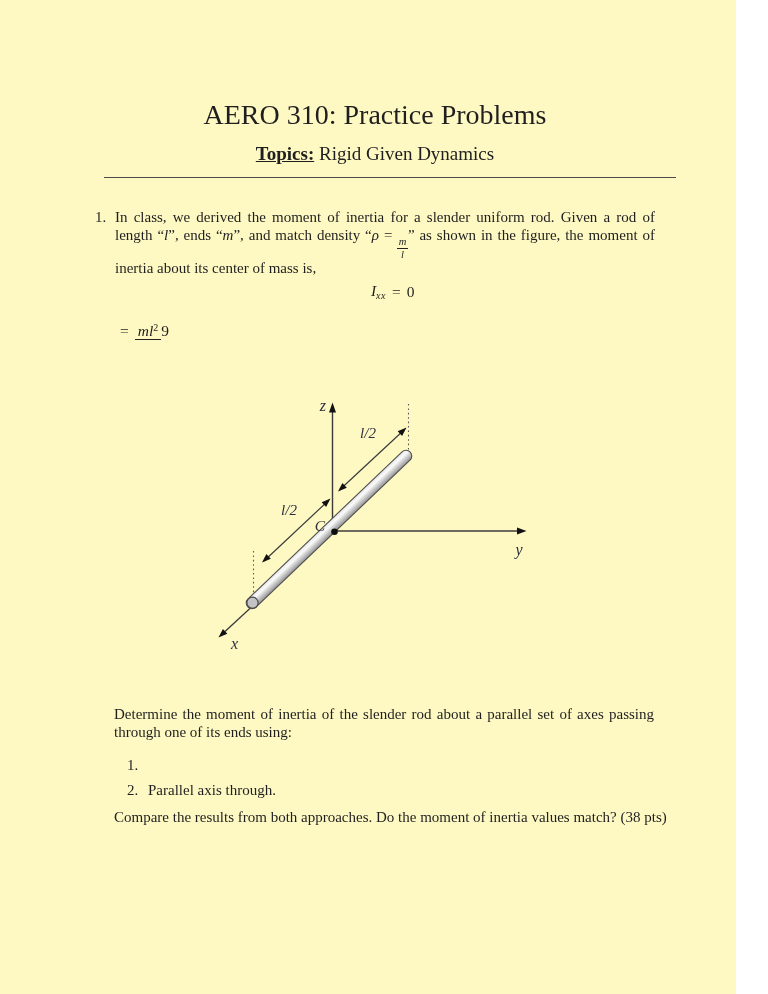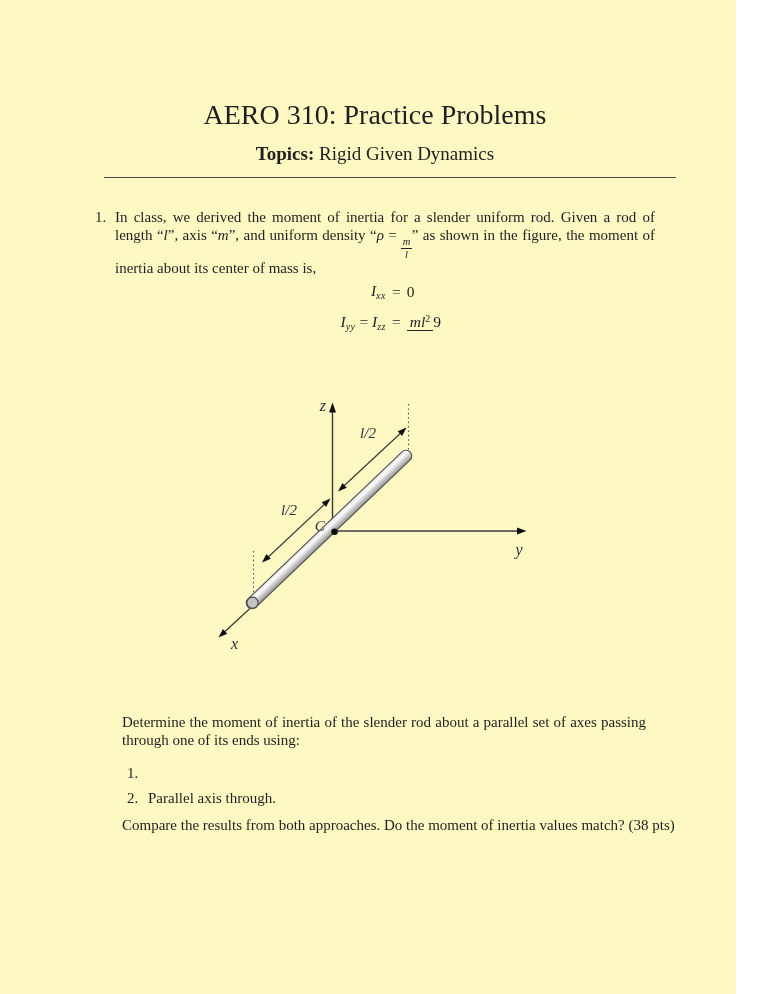--- a/index.html
+++ b/index.html
@@ -8,54 +8,54 @@
     font-family:"Liberation Serif", serif; color:#1f1f1f; overflow:hidden;padding-left:48px;
   }
   .title {
     position:absolute; top:100px; left:95px; width:560px;
     text-align:center; font-size:28px; line-height:30px; font-weight:normal; margin:0;
   }
   .topics {
     position:absolute; top:144px; left:95px; width:560px;
     text-align:center; font-size:19px; line-height:20px;
   }
-  .topics .b { font-weight:bold; }
+  .topics .b { font-weight:bold;text-decoration:underline; }
   .rule {
     position:absolute; top:177px; left:104px; width:572px; height:1.4px;
     background:#4a4a4a;
   }
   .problem {
     position:absolute; top:209px; left:95px; width:560px;
     display:flex; font-size:15px; line-height:17.9px;
   }
   .pnum { width:20px; flex:0 0 20px; }
   .ptext { width:540px; text-align:justify; }
   .mi { font-style:italic; }
   .ifrac {
     display:inline-flex; flex-direction:column; align-items:center;
     font-size:10.5px; line-height:1.1; vertical-align:-0.5em; font-style:italic;
   }
   .ifrac .n { border-bottom:1px solid #222; padding:0 1.5px; }
   .equations { position:absolute; top:282px; left:114px; width:540px; font-size:15.5px; }
   .eq-row { display:flex; align-items:center; }
-  .eq-row.r1 { height:19px; margin-bottom:3px; }
+  .eq-row.r1 { height:19px; margin-bottom:12px; }
   .eq-row.r2 { height:36px; }
   .eq-lhs { width:272px; text-align:right; }
   .eq-rhs { margin-left:6px; display:inline-flex; align-items:center; }
   .eq-rhs .rel { margin-right:6px; }
   sub.ms { font-size:10px; font-style:italic; vertical-align:-0.3em; letter-spacing:0.5px; }
   sup.ms { font-size:10px; vertical-align:0.5em; }
   .dfrac {
     display:inline-flex; flex-direction:row; align-items:center;
     font-size:15.5px; line-height:1.15;
   }
   .dfrac .num { border-bottom:1px solid #222; padding:0 3px; }
   .figure-wrap { position:absolute; top:393px; left:205px; width:335px; height:268px; }
   .outro { position:absolute; top:706px; left:114px; width:540px; font-size:15px; line-height:17.9px; }
-  .outro p { margin:8px; text-align:justify; }
+  .outro p { margin:0; text-align:justify; }
   .outro .closing { margin-top:10px; white-space:nowrap; text-align:left; }
   .sublist { margin:14px 0 9px 0; padding:0 0 0 13px; list-style:none; }
   .sublist li { display:flex; line-height:18px; margin-bottom:7px; }
   .sublist .linum { width:21px; flex:0 0 21px; }
   svg text { font-family:"Liberation Serif", serif; font-style:italic; }
 </style>
 </head>
 <body>
 
 <div class="page">
@@ -64,36 +64,35 @@
 
   <div class="topics">
     <span class="b">Topics:</span>
     <span>Rigid Given Dynamics</span>
   </div>
 
   <div class="rule"></div>
 
   <div class="problem">
     <div class="pnum">1.</div>
-    <div class="ptext"><span>In class, we derived the moment of inertia for a slender uniform rod.  Given a rod of length “</span><span class="mi">l</span><span>”, axis “</span><span class="mi">m</span><span>”, and uniform density “</span><span class="mi">ρ</span><span> = </span><span class="ifrac">
+    <div class="ptext"><span>In class, we derived the moment of inertia for a slender uniform rod.  Given a rod of length “</span><span class="mi">l</span><span>”, ends “</span><span class="mi">m</span><span>”, and match density “</span><span class="mi">ρ</span><span> = </span><span class="ifrac">
           <span class="n">m</span>
           <span>l</span>
         </span><span>” as shown in the figure, the moment of inertia about its center of mass is,</span></div>
   </div>
 
   <div class="equations">
     <div class="eq-row r1">
       <span class="eq-lhs"><span class="mi">I</span><sub class="ms">xx</sub></span>
       <span class="eq-rhs">
           <span class="rel">=</span>
           <span>0</span>
         </span>
     </div>
     <div class="eq-row r2">
-      <span class="eq-lhs"><span class="mi">I</span><sub class="ms">yy</sub> <span>=</span> <span class="mi">I</span><sub class="ms">zz</sub></span>
       <span class="eq-rhs">
           <span class="rel">=</span>
           <span class="dfrac">
             <span class="num"><span class="mi">ml</span><sup class="ms">2</sup></span>
             <span class="den">9</span>
           </span>
         </span>
     </div>
   </div>
 

